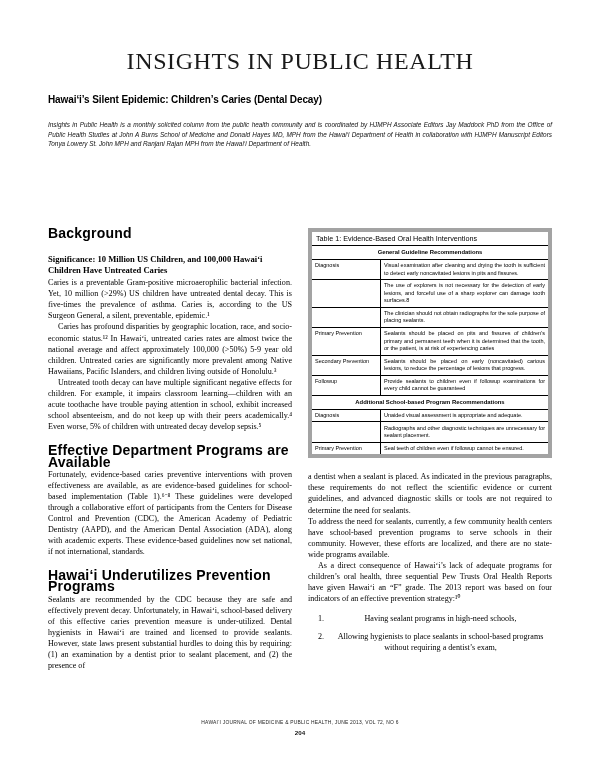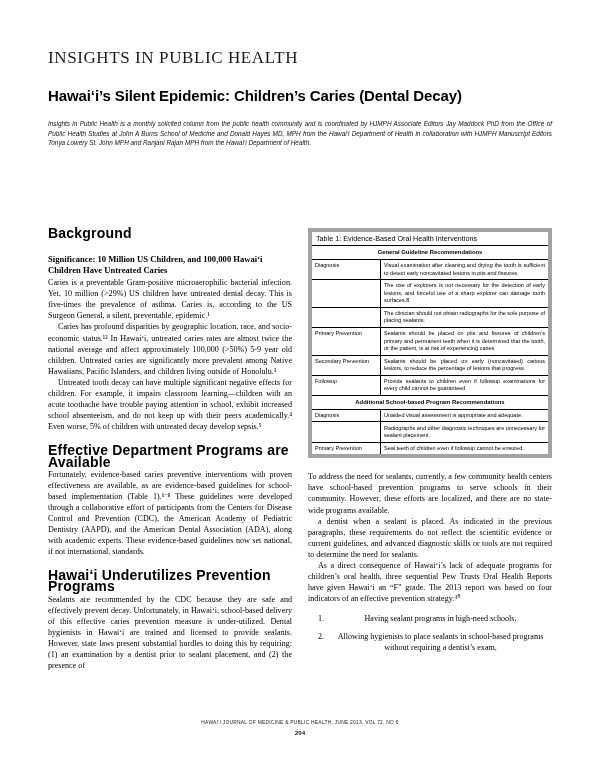--- a/index.html
+++ b/index.html
@@ -25,30 +25,31 @@
 
   
   .masthead {
     position: absolute;
     left: 48px;
     top: 48px;
     width: 504px;
   }
   .series-title {
     font-family: "Liberation Serif", serif;
-    font-size: 17px;
+    font-size: 24px;
     letter-spacing: 0.6px;
     font-weight: 400;
     color: #1a1a1a;
     white-space: nowrap;
+    text-align: center;
   }
   .article-title {
     margin-top: 19px;
     font-family: "Liberation Sans", sans-serif;
-    font-size: 15px;
+    font-size: 10px;
     font-weight: bold;
     letter-spacing: -0.1px;
     color: #000;
     white-space: nowrap;
   }
   .byline {
     margin-top: 17px;
     font-family: "Liberation Sans", sans-serif;
     font-size: 9.3px;
     line-height: 13.5px;
@@ -259,22 +260,22 @@
             <td class="desc">Radiographs and other diagnostic techniques are unnecessary for sealant placement.</td>
           </tr>
           <tr>
             <td class="lbl">Primary Prevention</td>
             <td class="desc">Seal teeth of children even if followup cannot be ensured.</td>
           </tr>
         </tbody>
       </table>
     </div>
 
+    <p class="body">a dentist when a sealant is placed. As indicated in the previous paragraphs, these requirements do not reflect the scientific evidence or current guidelines, and advanced diagnostic skills or tools are not required to determine the need for sealants.</p>
     <p class="body" style="text-indent:0">To address the need for sealants, currently, a few community health centers have school-based prevention programs to serve schools in their community. However, these efforts are localized, and there are no state-wide programs available.</p>
-    <p class="body">a dentist when a sealant is placed. As indicated in the previous paragraphs, these requirements do not reflect the scientific evidence or current guidelines, and advanced diagnostic skills or tools are not required to determine the need for sealants.</p>
     <p class="body">As a direct consequence of Hawai‘i’s lack of adequate programs for children’s oral health, three sequential Pew Trusts Oral Health Reports have given Hawai‘i an “F” grade. The 2013 report was based on four indicators of an effective prevention strategy:¹⁰</p>
 
     <ol class="numlist">
       <li>Having sealant programs in high-need schools,</li>
       <li>Allowing hygienists to place sealants in school-based programs without requiring a dentist’s exam,</li>
     </ol>
   </div>
 
   <div class="footer">
     <div class="footer-line">HAWAI‘I JOURNAL OF MEDICINE &amp; PUBLIC HEALTH, JUNE 2013, VOL 72, NO 6</div>

